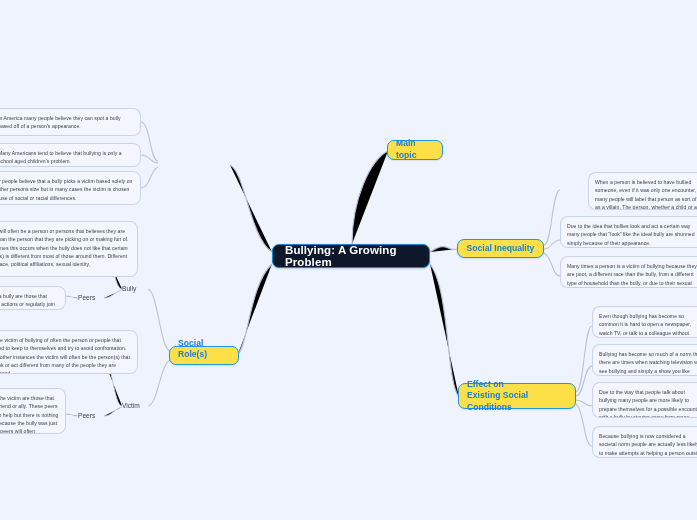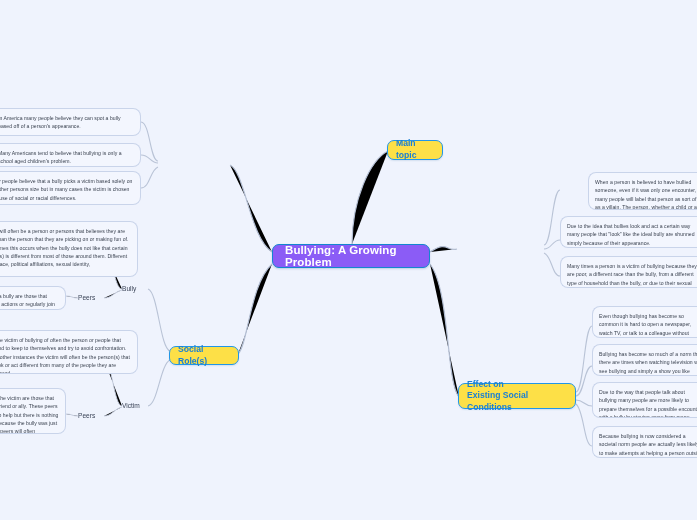--- a/index.html
+++ b/index.html
@@ -30,21 +30,21 @@
   .node {
     position: absolute;
     box-sizing: border-box;
     border-radius: 7px;
     display: flex;
     align-items: center;
     justify-content: flex-start;
   }
   
   .node-root {
-    background: #8b5cf6;
+    background: #0f172a;
     border: 1px solid #1486cf;
     color: #ffffff;
     font-weight: bold;
     font-size: 11.5px;
     letter-spacing: 0.1px;
     padding: 0 12px;
     box-shadow: 0 1px 2px rgba(20,80,140,0.22);
     justify-content: center;
   }
   
@@ -154,24 +154,27 @@
 
   <div class="node node-root" style="left:272px; top:244px; width:158px; height:24px;">
     <span class="lbl">Bullying: A Growing Problem</span>
   </div>
 
   <div class="node node-branch" style="left:387px; top:140px; width:56px; height:20px; justify-content:center;">
     <span class="lbl">Main topic</span>
   </div>
 
 
-  <div class="node node-branch" style="left:169px; top:346px; width:70px; height:19px; justify-content:center;">
+  <div class="node node-branch" style="left:169px; top:346px; width:70px; height:19px; justify-content:center;align-items:flex-end;">
     <span class="lbl">Social Role(s)</span>
   </div>
 
+  <div class="node node-branch" style="left:457px; top:239px; width:87px; height:19px; justify-content:center;">
+    <span class="lbl">Social Inequality</span>
+  </div>
 
   <div class="node node-branch" style="left:458px; top:383px; width:118px; height:26px;justify-content:flex-end;">
     <span class="lbl">Effect on
 Existing Social Conditions</span>
   </div>
 
   <div class="node node-plain" style="left:122px; top:283px; width:30px; height:11px;">
     <span class="lbl">Bully</span>
   </div>
 

